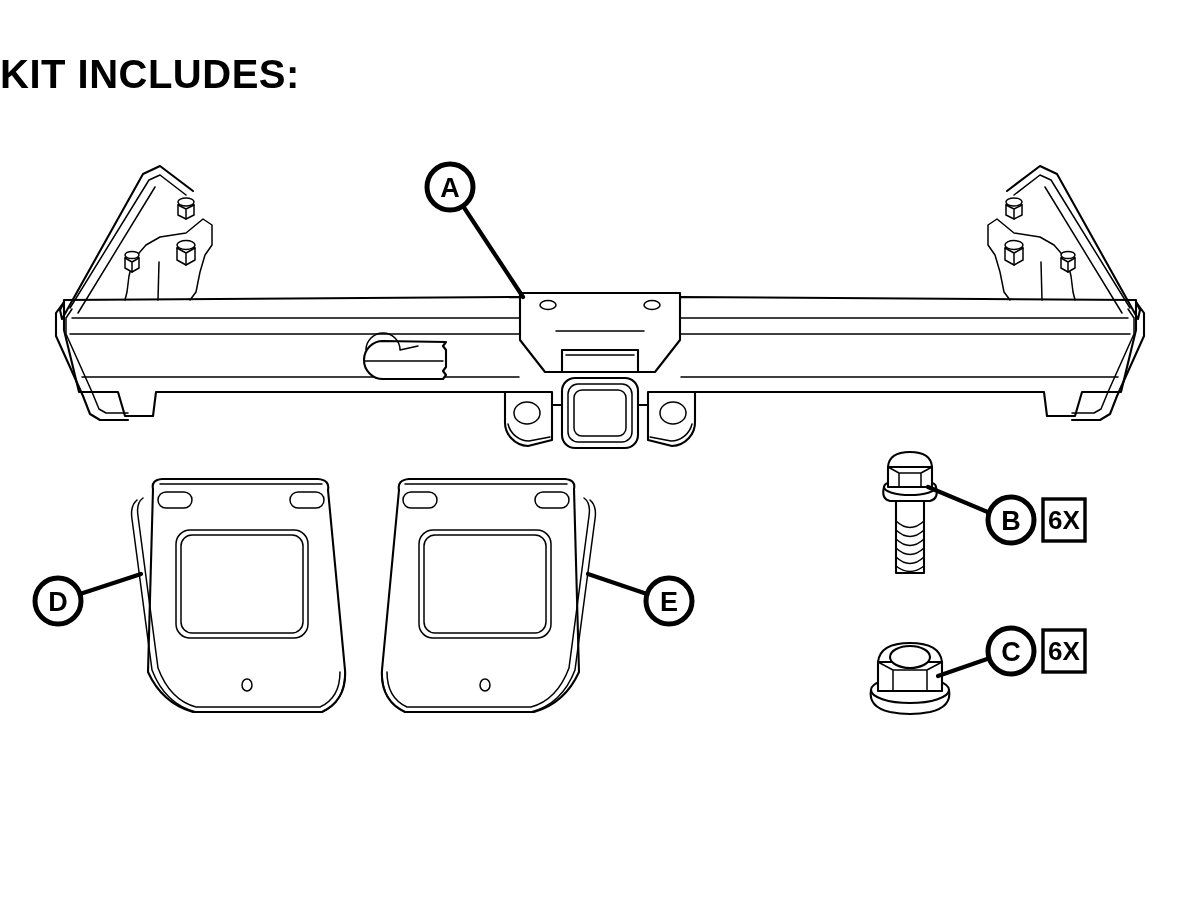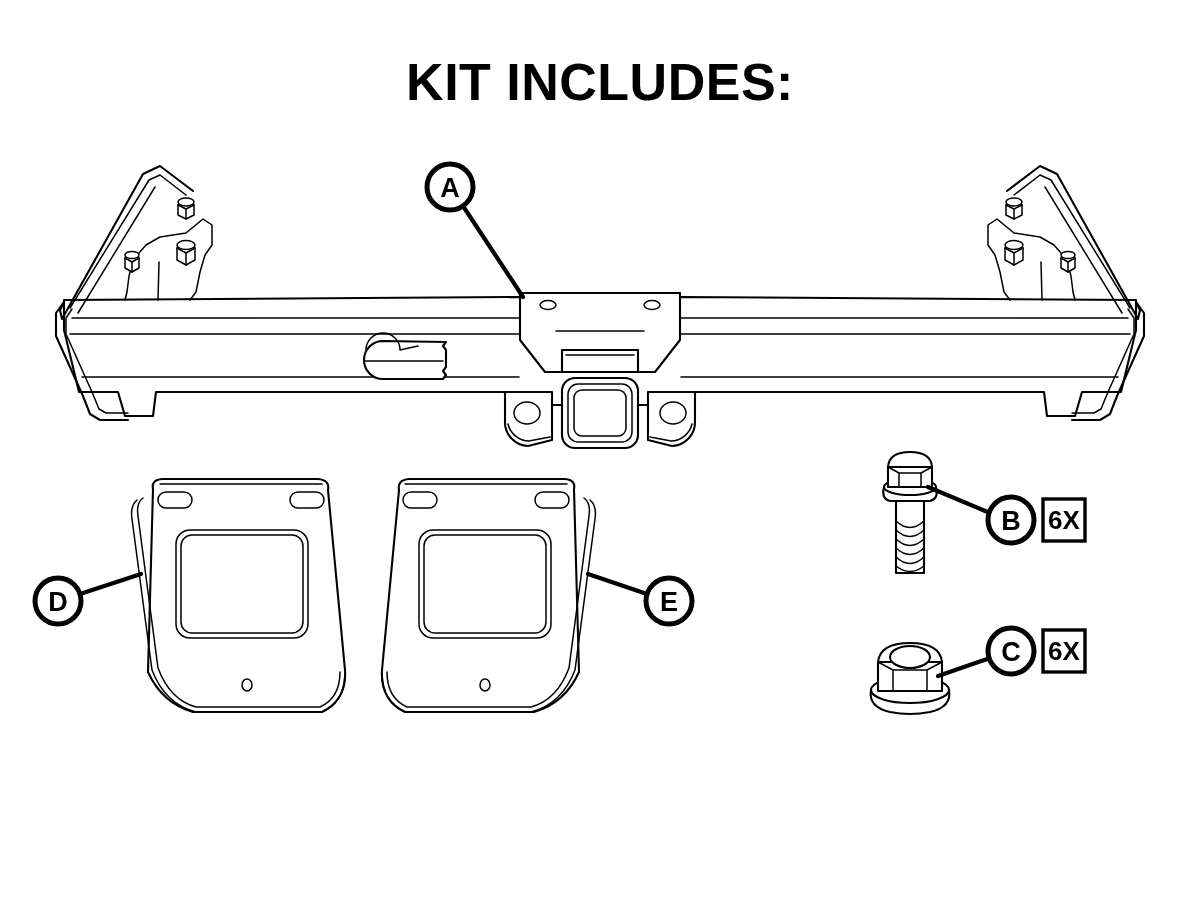--- a/index.html
+++ b/index.html
@@ -18,23 +18,23 @@
     position: relative;
     width: 1200px;
     height: 900px;
     background: #ffffff;
   }
   #page-title {
     position: absolute;
     top: 52px;
     left: 0;
     width: 1200px;
-    text-align: center;
+    text-align: left;
     font-family: "Liberation Sans", sans-serif;
-    font-size: 52px;
+    font-size: 40px;
     font-weight: bold;
     letter-spacing: 0.5px;
     color: #000000;
     user-select: none;
   }
   #diagram {
     position: absolute;
     top: 0;
     left: 0;
   }

